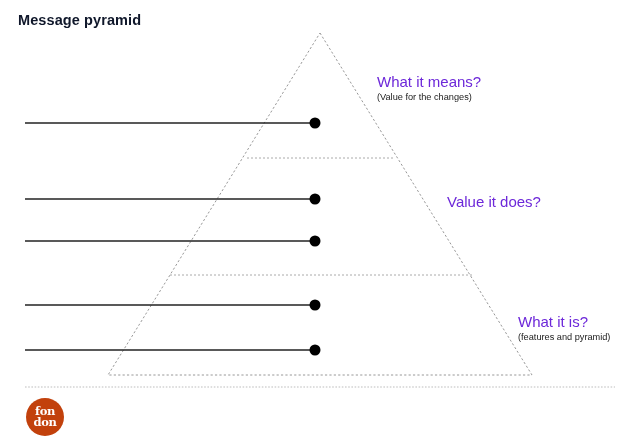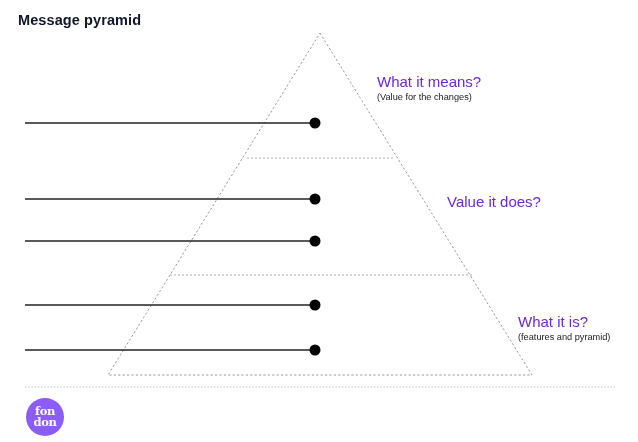--- a/index.html
+++ b/index.html
@@ -61,21 +61,21 @@
   #tier-label-2 { left: 518px; top: 313px; }
 
   
   #footer-logo {
     position: absolute;
     left: 26px;
     top: 398px;
     width: 38px;
     height: 38px;
     border-radius: 50%;
-    background: #8b5cf6;
+    background: #c2410c;
     color: #ffffff;
     display: flex;
     flex-direction: column;
     align-items: center;
     justify-content: center;
     line-height: 0.92;
   }
   #footer-logo .logo-line {
     font-size: 11.5px;
     font-weight: bold;

